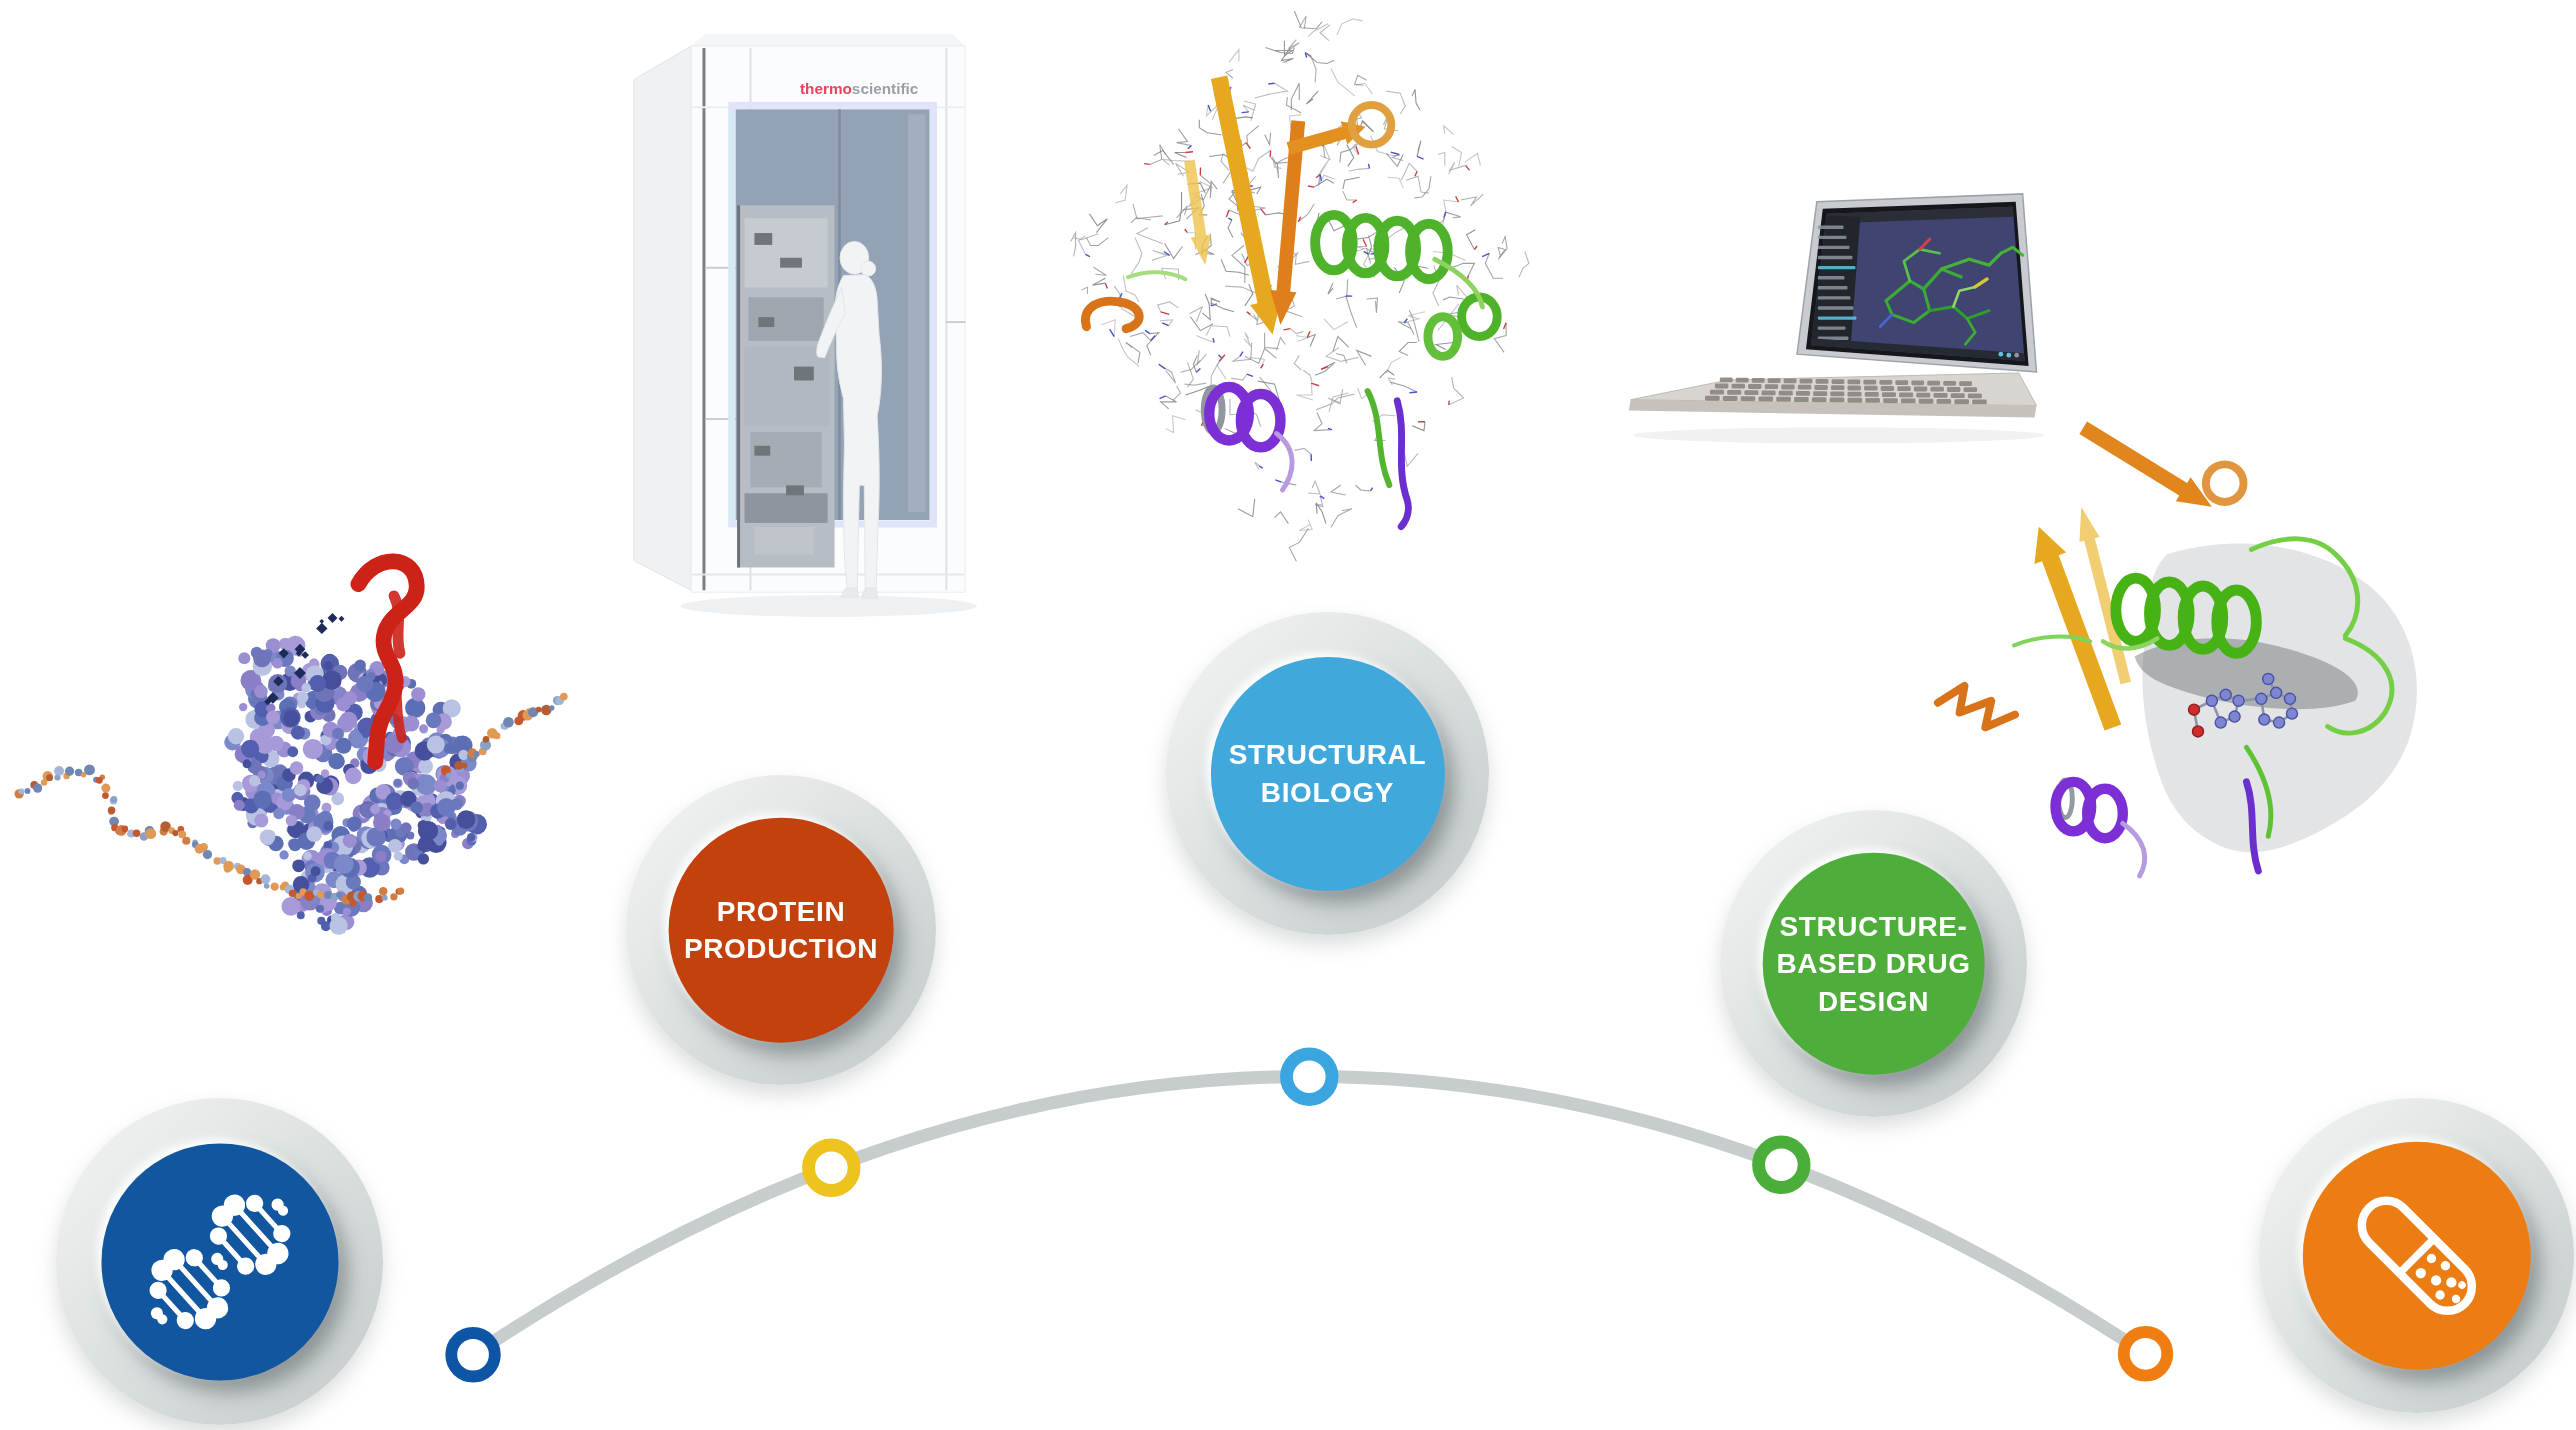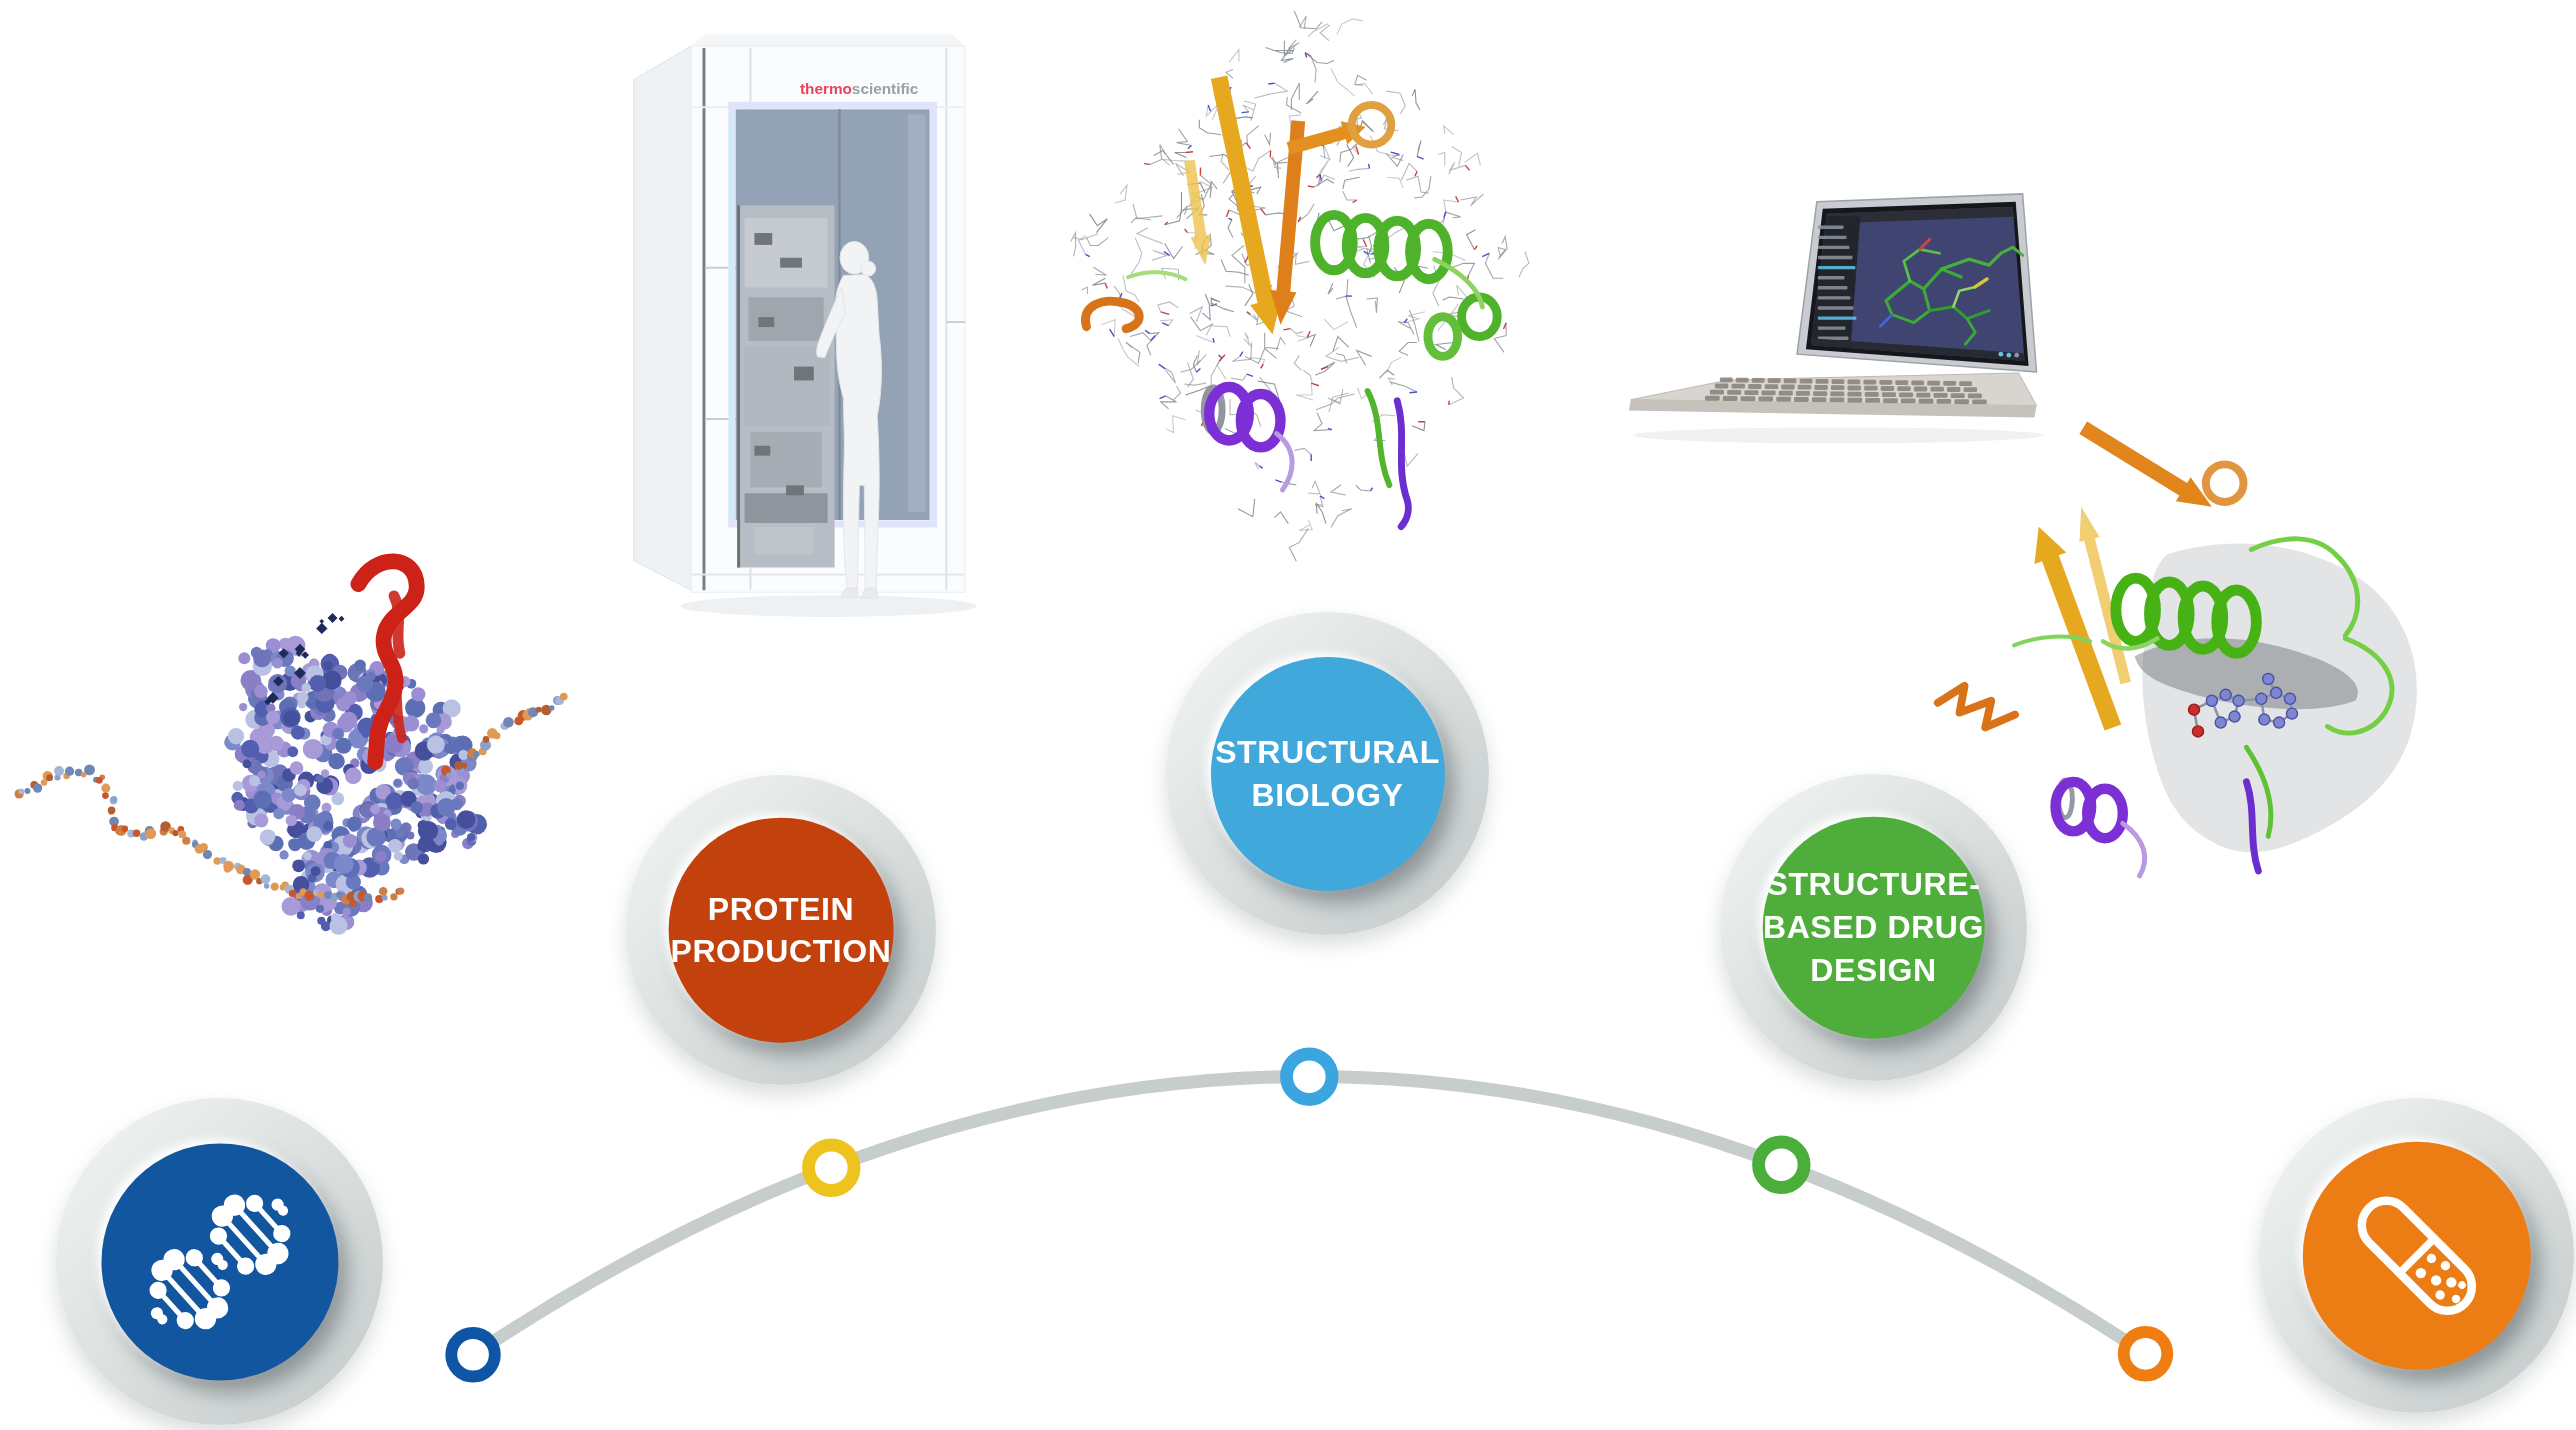--- a/index.html
+++ b/index.html
@@ -9,21 +9,21 @@
   .illus{position:absolute;pointer-events:none}
   .arc-layer{position:absolute;left:0;top:0;width:2576px;height:1430px;pointer-events:none}
   .stage{position:absolute;border-radius:50%}
   .stage-outer{position:absolute;inset:0;border-radius:50%;
     background:linear-gradient(135deg,#f2f5f4 0%,#e0e5e4 40%,#c3cac9 100%);
     box-shadow:0 10px 20px rgba(125,133,137,.28)}
   .stage-inner{position:absolute;left:50%;top:50%;width:72.5%;height:72.5%;
     transform:translate(-50%,-50%);border-radius:50%;
     display:flex;flex-direction:column;align-items:center;justify-content:center;
     box-shadow:-5px -5px 9px rgba(255,255,255,.95), 9px 12px 20px rgba(85,93,99,.55)}
-  .stage-label{color:#fff;font-weight:bold;font-size:32px;letter-spacing:0.6px;
+  .stage-label{color:#fff;font-weight:bold;font-size:28px;letter-spacing:0.6px;
     line-height:1.34;text-align:center;text-transform:uppercase}
   .logo-thermo{font-weight:bold;font-size:15.5px;fill:#e8425c}
   .logo-sci{font-weight:bold;font-size:15.5px;fill:#9aa0a7}
 </style>
 </head>
 <body>
 
 <div class="canvas">
 
   <svg class="illus" style="left:0;top:505px" width="614" height="430" viewBox="0 0 620 435">
@@ -1262,21 +1262,21 @@
   <div class="stage" style="left:1166px;top:612px;width:323px;height:323px">
     <div class="stage-outer"></div>
     <div class="stage-inner" style="background: rgb(65, 168, 220);">
       <div class="stage-label">
         <div>STRUCTURAL</div>
         <div>BIOLOGY</div>
       </div>
     </div>
   </div>
 
-  <div class="stage" style="left:1720px;top:774px;width:307px;height:307px">
+  <div class="stage" style="left:1720px;top:810px;width:307px;height:307px">
     <div class="stage-outer"></div>
     <div class="stage-inner" style="background: rgb(79, 173, 59);">
       <div class="stage-label">
         <div>STRUCTURE-</div>
         <div>BASED DRUG</div>
         <div>DESIGN</div>
       </div>
     </div>
   </div>
 

